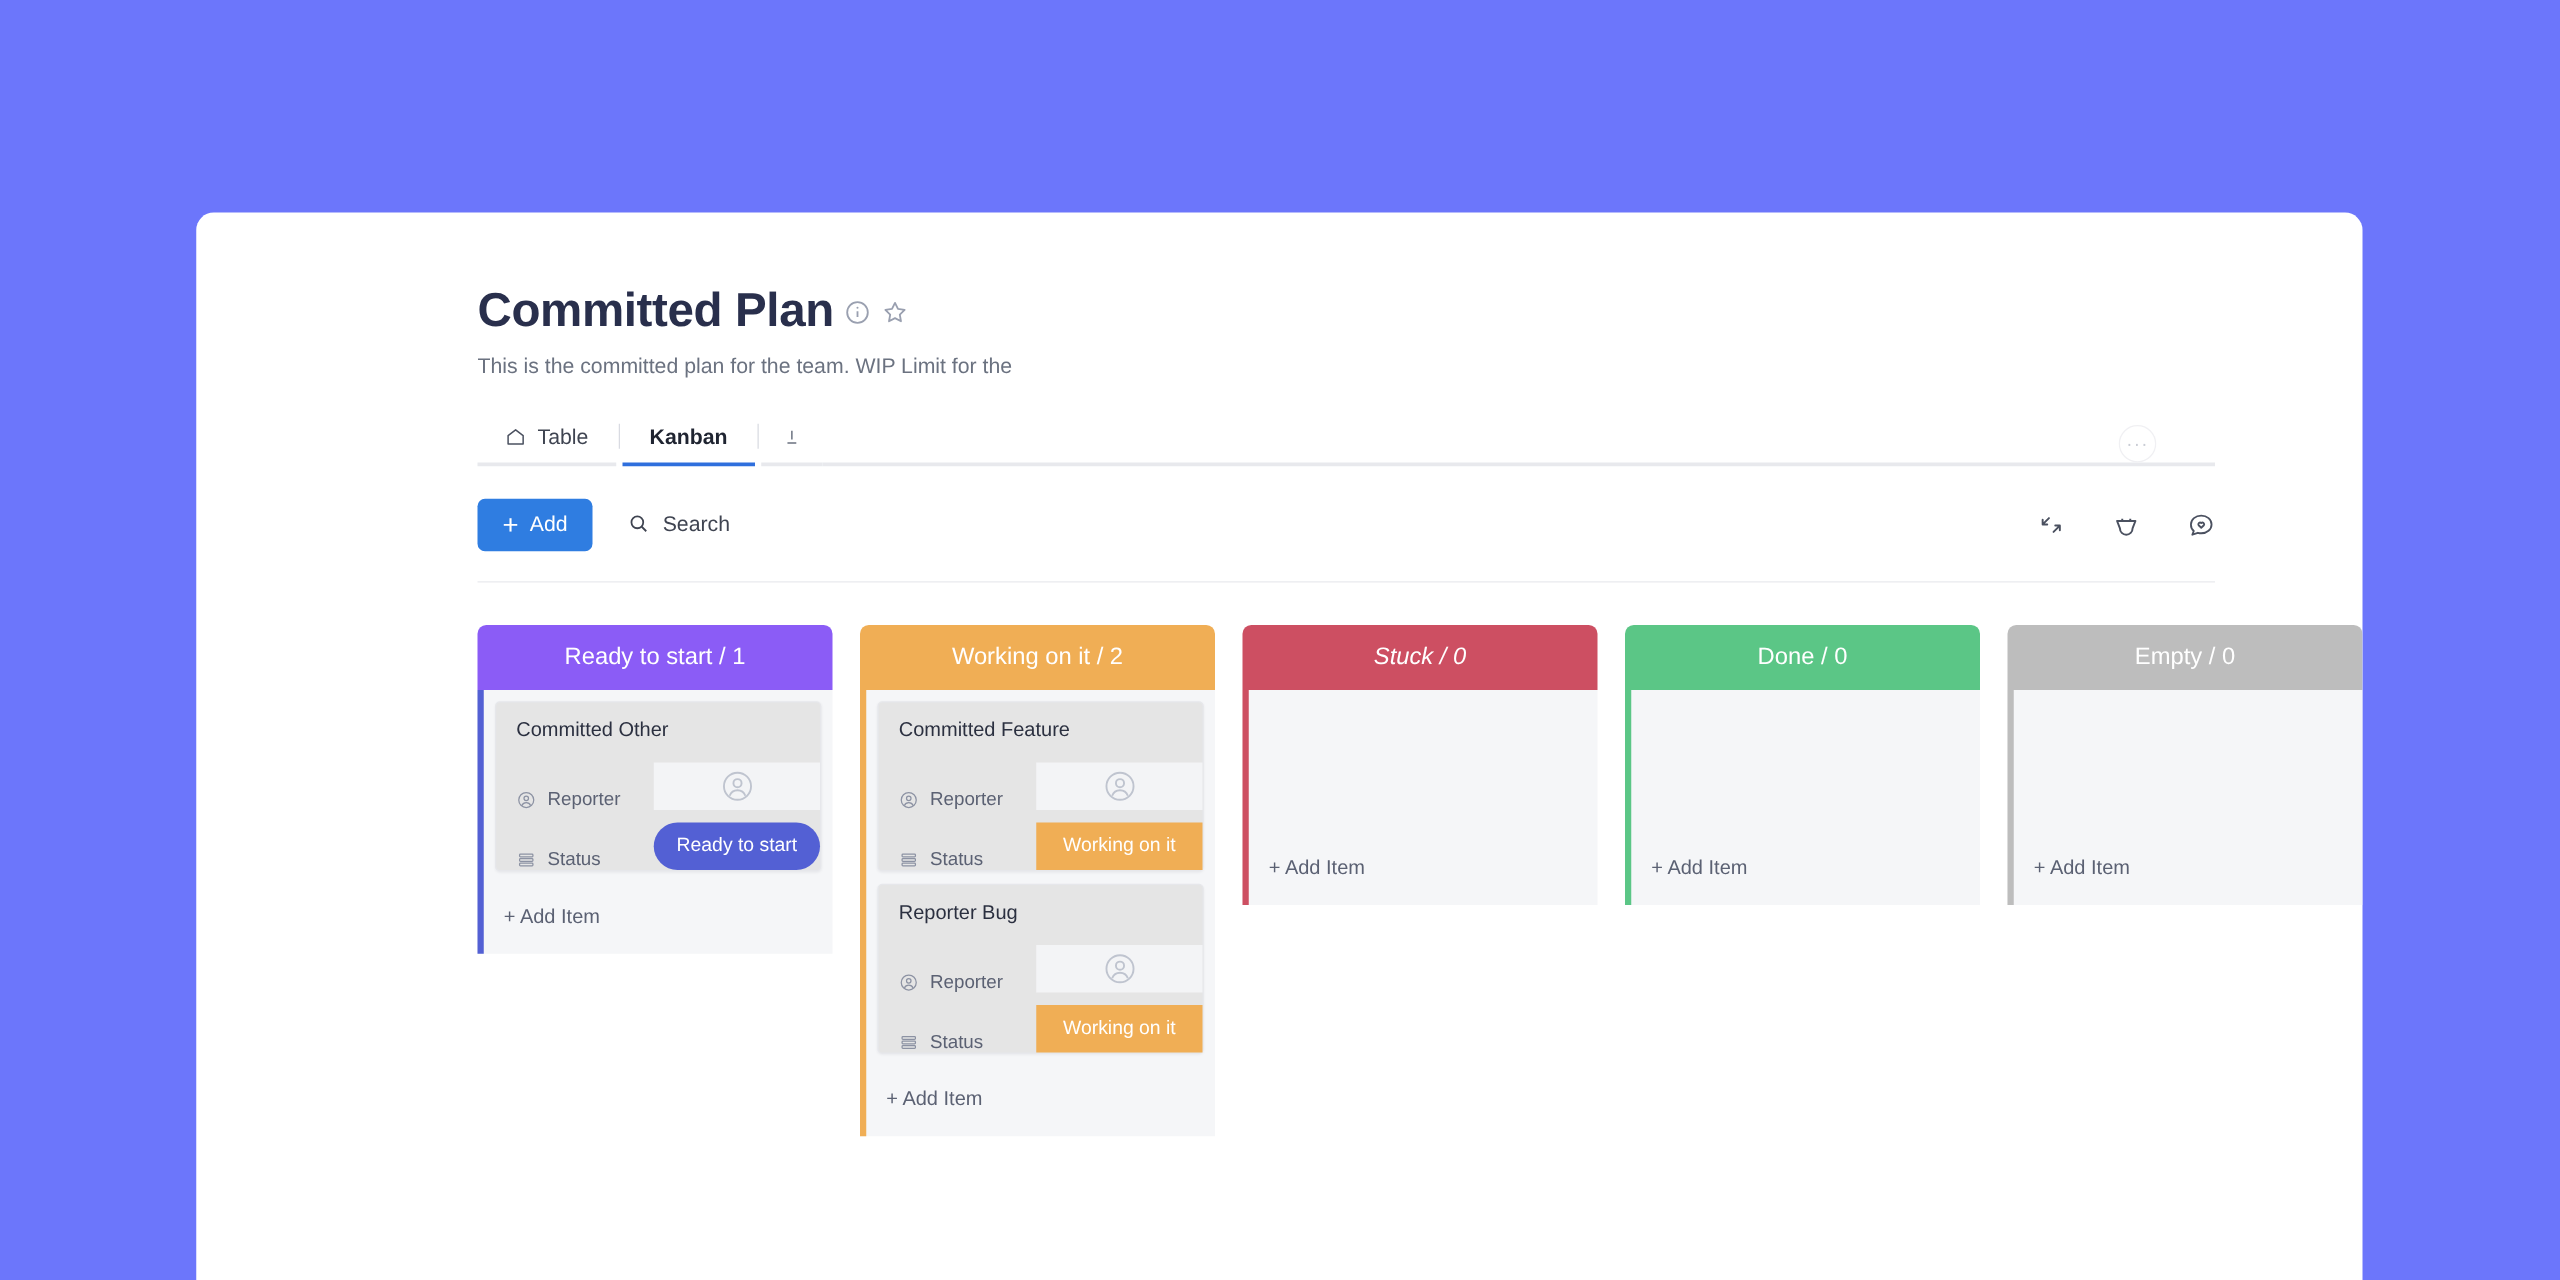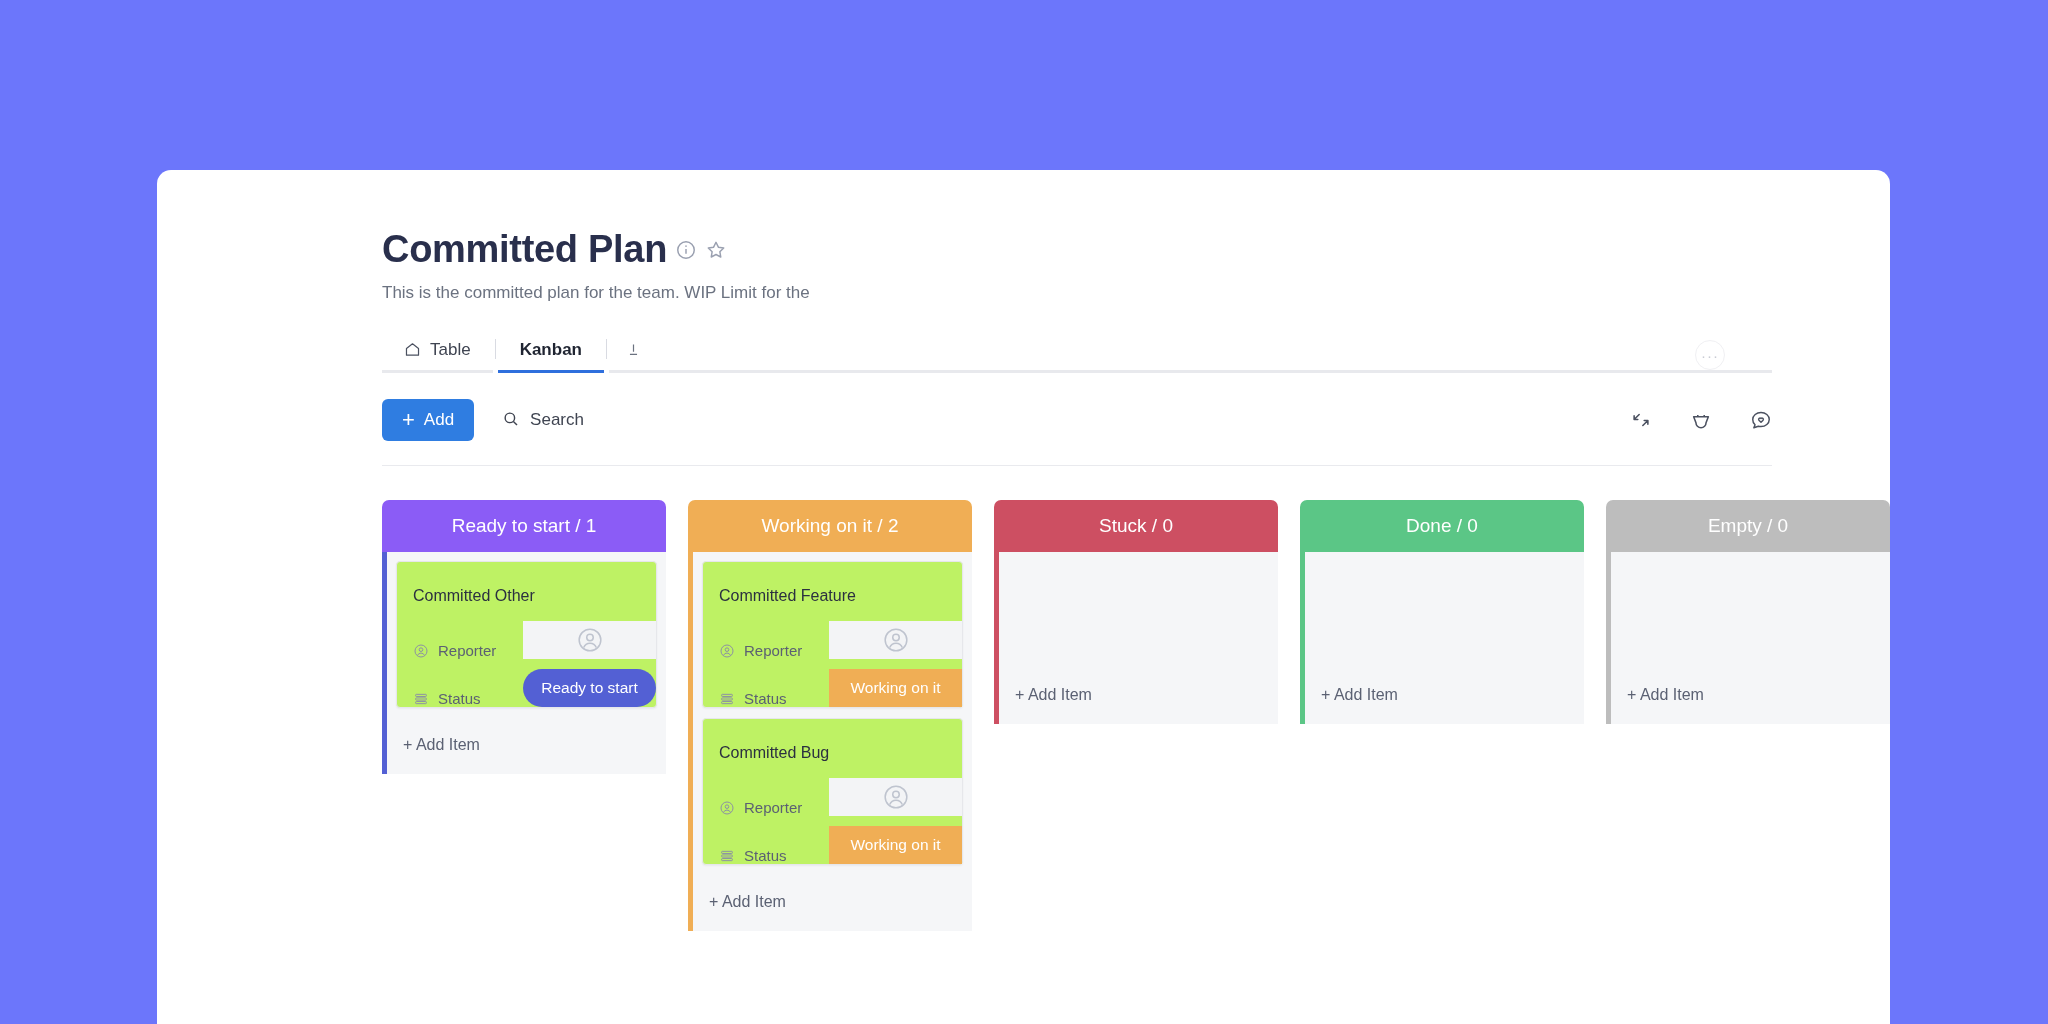--- a/index.html
+++ b/index.html
@@ -202,24 +202,24 @@
     border-left-width: 5px;
     border-left-style: solid;
     min-height: 160px;
     padding: 9px 9px 0 9px;
     display: flex;
     flex-direction: column;
   }
   .col-body.empty-col { min-height: 172px; }
 
   .card {
-    background: #bef264;
+    background: #e5e5e5;
     border: 1px solid #e6e7eb;
     border-radius: 4px;
-    padding: 25px 0 0 0;
+    padding: 14px 0 0 0;
     margin-bottom: 10px;
     box-shadow: 0 1px 2px rgba(16,24,40,0.05);
   }
   .card-title {
     font-size: 16px;
     color: #2b3040;
     padding: 0 16px 16px 16px;
   }
   .card-row {
     display: flex;
@@ -433,21 +433,21 @@
                       <rect x="4" y="10.4" width="16" height="3.2" rx="1"></rect>
                       <rect x="4" y="15.8" width="16" height="3.2" rx="1"></rect>
                     </svg>
                   </span>
                   <span>Status</span>
                 </div>
                 <div class="status-pill" style="background: rgb(240, 174, 85);">Working on it</div>
               </div>
             </div>
             <div class="card">
-              <div class="card-title">Committed Bug</div>
+              <div class="card-title">Reporter Bug</div>
               <div class="card-row">
                 <div class="row-label">
                   <span class="row-icon">
                     <svg viewBox="0 0 24 24" fill="none" stroke="currentColor" stroke-width="1.5">
                       <circle cx="12" cy="12" r="9"></circle>
                       <circle cx="12" cy="10" r="2.7"></circle>
                       <path d="M6.8 18.6a5.6 5.6 0 0110.4 0"></path>
                     </svg>
                   </span>
                   <span>Reporter</span>
@@ -473,21 +473,21 @@
                   </span>
                   <span>Status</span>
                 </div>
                 <div class="status-pill" style="background: rgb(240, 174, 85);">Working on it</div>
               </div>
             </div>
             <div class="add-item">+ Add Item</div>
           </div>
         </div>
         <div class="column">
-          <div class="col-header" style="background: rgb(205, 79, 98);">Stuck / 0</div>
+          <div class="col-header" style="background: rgb(205, 79, 98); font-style: italic;">Stuck / 0</div>
           <div class="col-body empty-col" style="border-left-color: rgb(205, 79, 98);">
             <div class="add-item add-item-spaced">+ Add Item</div>
           </div>
         </div>
         <div class="column">
           <div class="col-header" style="background: rgb(91, 198, 134);">Done / 0</div>
           <div class="col-body empty-col" style="border-left-color: rgb(91, 198, 134);">
             <div class="add-item add-item-spaced">+ Add Item</div>
           </div>
         </div>

